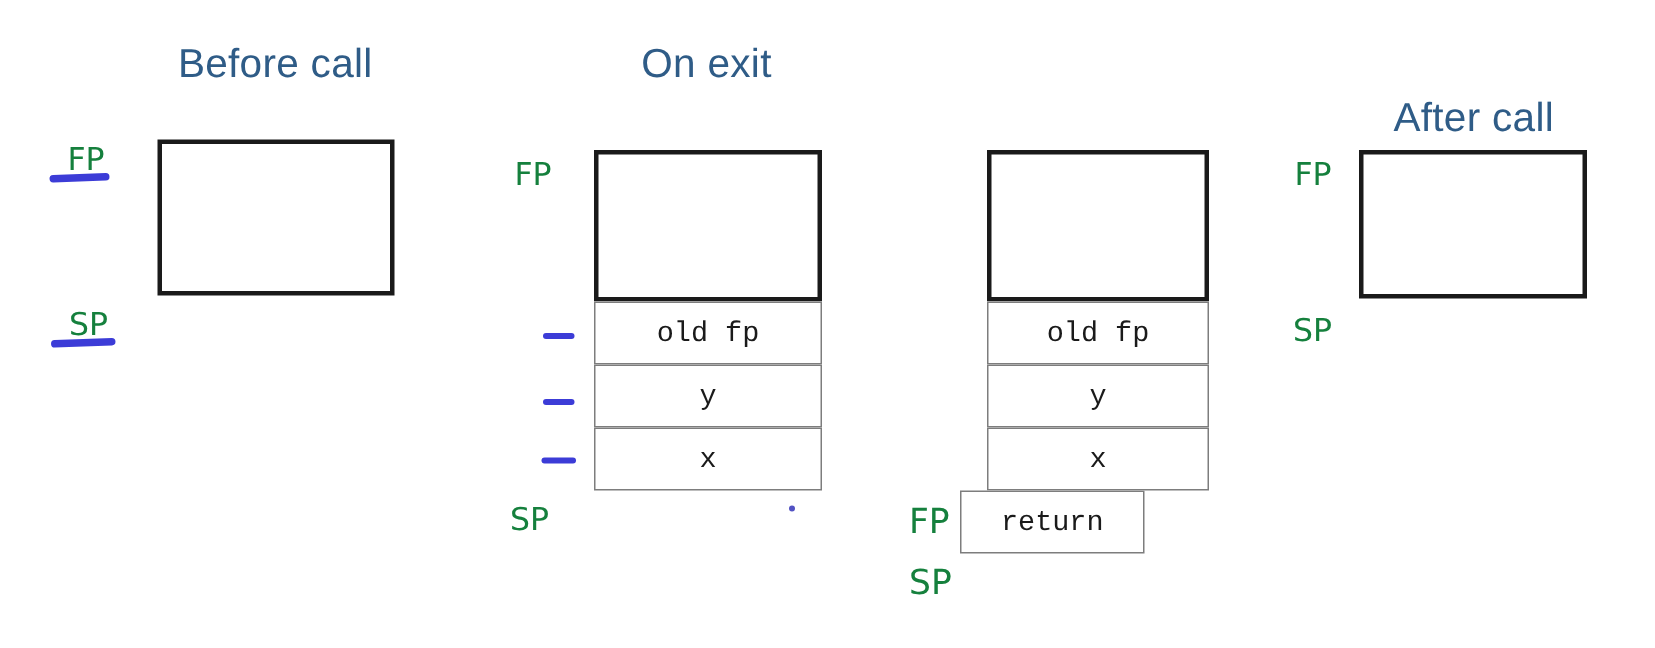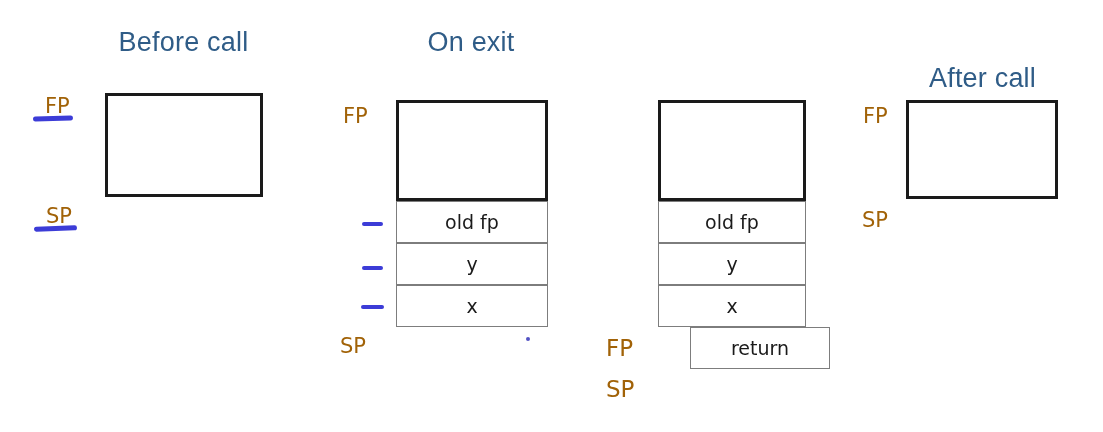--- a/index.html
+++ b/index.html
@@ -51,28 +51,29 @@
     display: flex;
     align-items: center;
     justify-content: center;
     font-size: 19px;
     color: #1a1a1a;
     font-family: "DejaVu Sans", sans-serif;
   }
   .stack-cell .cell-text {
     display: block;
     line-height: 1;
+    font-family: Liberation Mono, monospace;
   }
 
   
   .ptr-label {
     position: absolute;
     font-size: 21px;
     line-height: 24px;
-    color: #a16207;
+    color: #15803d;
     white-space: nowrap;
     font-family: "DejaVu Sans", sans-serif;
   }
   .ptr-label.bold-ish {
     font-size: 23px;
     font-weight: 400;
   }
 
   
   .ink {
@@ -147,21 +148,21 @@
   </div>
 
   <div class="stack-cell" style="left:658px; top:243px; width:148px; height:42px;">
     <span class="cell-text">y</span>
   </div>
 
   <div class="stack-cell" style="left:658px; top:285px; width:148px; height:42px;">
     <span class="cell-text">x</span>
   </div>
 
-  <div class="stack-cell" style="left:690px; top:327px; width:140px; height:42px;">
+  <div class="stack-cell" style="left:640px; top:327px; width:123px; height:42px;">
     <span class="cell-text">return</span>
   </div>
 
   <div class="ptr-label bold-ish" style="left:606px; top:336px;">FP</div>
 
   <div class="ptr-label bold-ish" style="left:606px; top:377px;">SP</div>
 
   <div class="frame-box" style="left:906px; top:100px; width:152px; height:99px;"></div>
 
   <div class="ptr-label" style="left:863px; top:104px;">FP</div>

